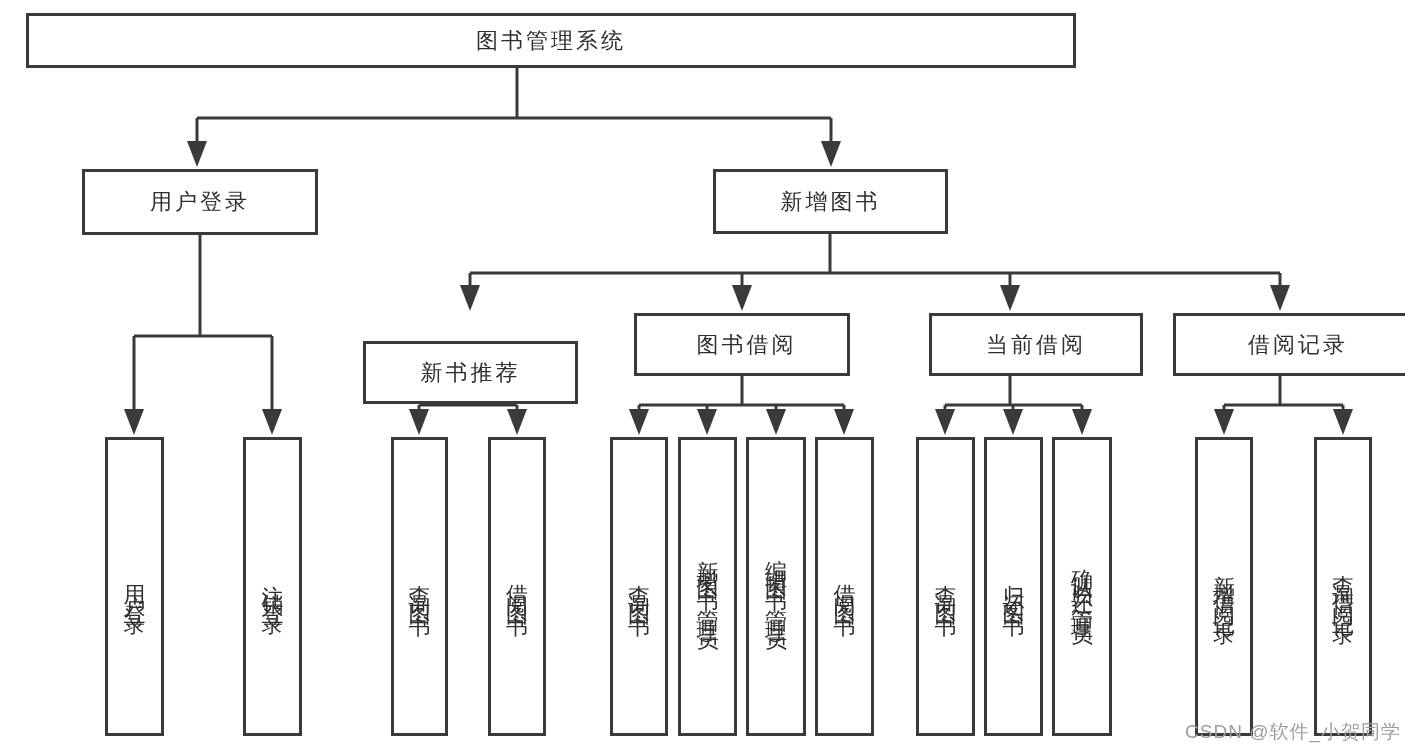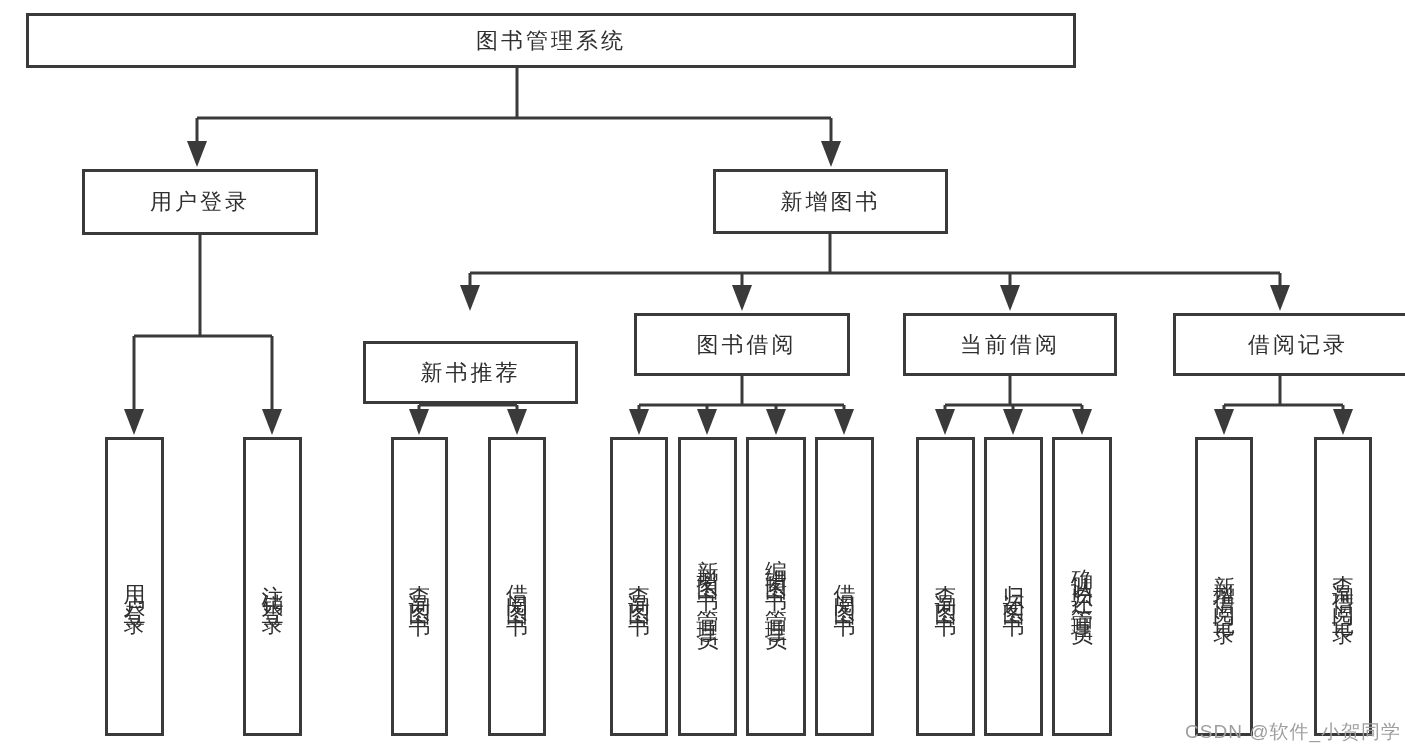--- a/index.html
+++ b/index.html
@@ -107,21 +107,21 @@
   <div class="box h-box" style="left:713px;top:169px;width:235px;height:65px;">
     <span>新增图书</span>
   </div>
 
   <div class="box h-box" style="left:363px;top:313px;width:215px;height:63px;margin-top:28px;">
     <span>新书推荐</span>
   </div>
   <div class="box h-box" style="left:634px;top:313px;width:216px;height:63px;padding-left:9px;">
     <span>图书借阅</span>
   </div>
-  <div class="box h-box" style="left:903px;top:313px;width:214px;height:63px;">
+  <div class="box h-box" style="left:929px;top:313px;width:214px;height:63px;">
     <span>当前借阅</span>
   </div>
   <div class="box h-box" style="left:1173px;top:313px;width:250px;height:63px;">
     <span>借阅记录</span>
   </div>
 
   <div class="box v-box" style="left:105px;top:437px;width:59px;height:299px;">
     <span>用户登录</span>
   </div>
   <div class="box v-box" style="left:243px;top:437px;width:59px;height:299px;">

